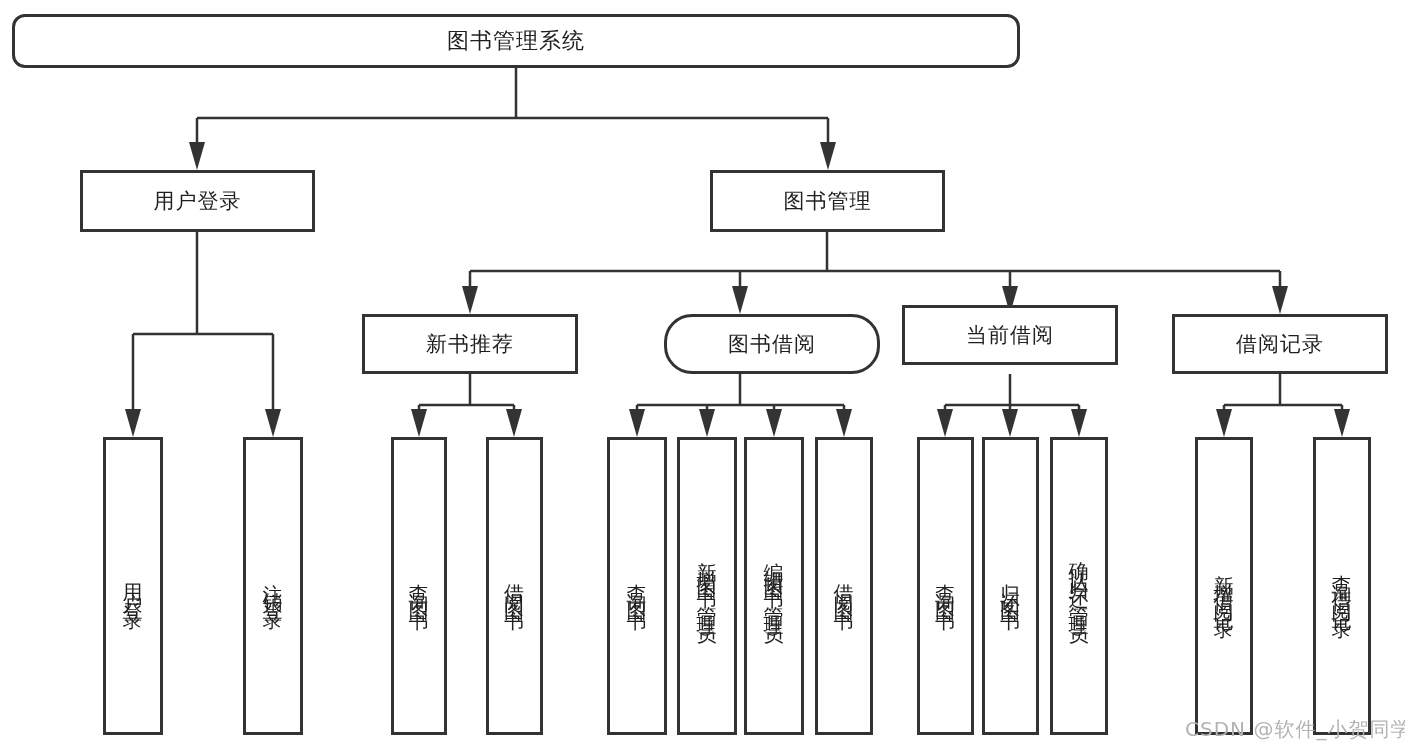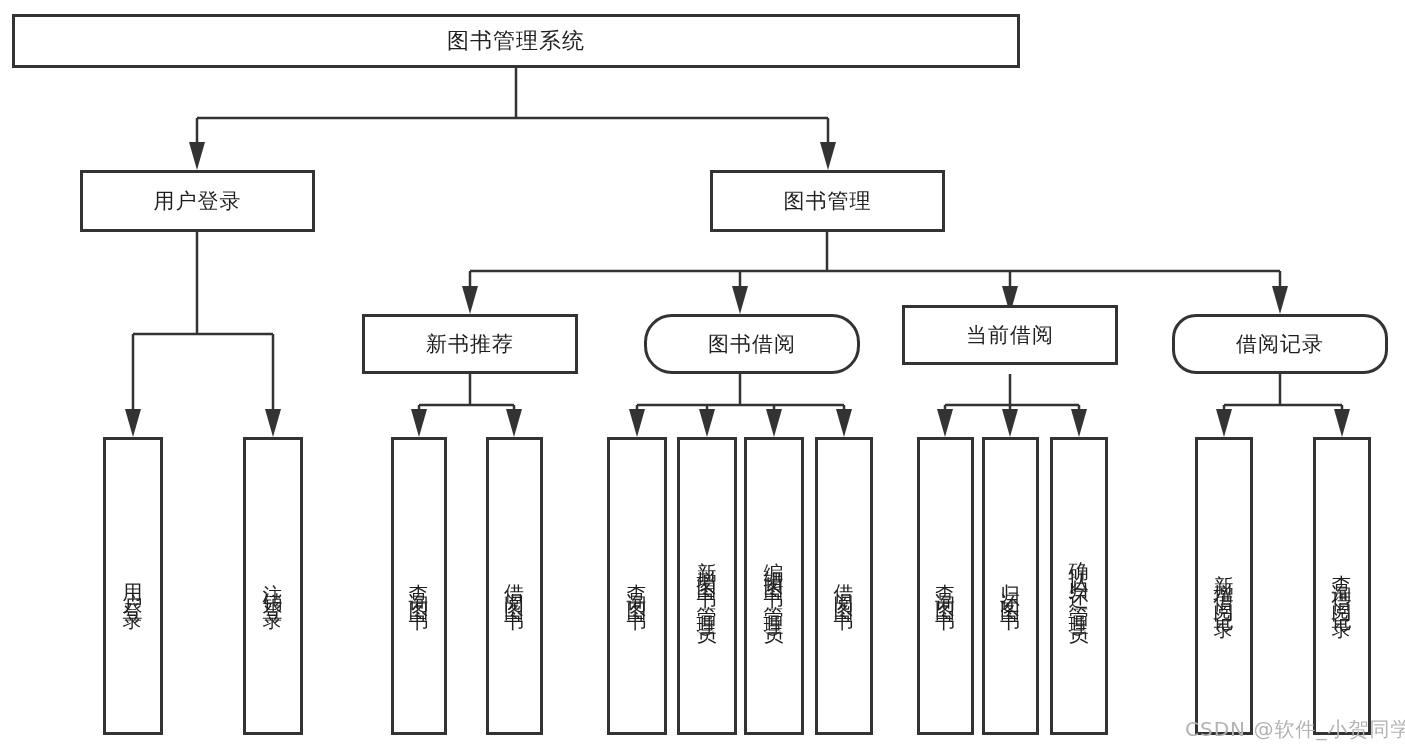--- a/index.html
+++ b/index.html
@@ -7,21 +7,21 @@
     position:relative; width:1405px; height:747px; background:#ffffff;
     font-family:"DejaVu Sans","Liberation Sans",sans-serif; color:#1f1f1f;
     overflow:hidden;
   }
   .connectors { position:absolute; left:0; top:0; width:1405px; height:747px; }
   .node {
     position:absolute; box-sizing:border-box; background:#ffffff;
     border:3px solid #333333; display:flex; align-items:center; justify-content:center;
     text-align:center;
   }
-  .root  { font-size:22px; letter-spacing:1px; }
+  .root  { font-size:22px; letter-spacing:1px;border-radius:13px; }
   .hbox  { font-size:21px; letter-spacing:1px; }
   .vbox span {
     writing-mode:vertical-rl; text-orientation:mixed;
     font-size:20px; line-height:1; letter-spacing:9px;
   }
   .watermark {
     position:absolute; left:1185px; top:716px;
     font-size:20px; letter-spacing:1px; color:#b3b3b3; white-space:nowrap;
   }
 </style>
@@ -77,27 +77,27 @@
   <div class="node hbox" style="left:80px; top:170px; width:235px; height:62px;">
     <span>用户登录</span>
   </div>
   <div class="node hbox" style="left:362px; top:314px; width:216px; height:60px;">
     <span>新书推荐</span>
   </div>
 
   <div class="node hbox" style="left:710px; top:170px; width:235px; height:62px;">
     <span>图书管理</span>
   </div>
-  <div class="node hbox" style="left:644px; top:314px; width:216px; height:60px;border-radius:28px;">
+  <div class="node hbox" style="left:664px; top:314px; width:216px; height:60px;border-radius:28px;">
     <span>图书借阅</span>
   </div>
   <div class="node hbox" style="left:902px; top:305px; width:216px; height:60px;">
     <span>当前借阅</span>
   </div>
-  <div class="node hbox" style="left:1172px; top:314px; width:216px; height:60px;border-radius:24px;">
+  <div class="node hbox" style="left:1172px; top:314px; width:216px; height:60px;">
     <span>借阅记录</span>
   </div>
 
   <div class="node vbox" style="left:103px; top:437px; width:60px; height:298px;">
     <span>用户登录</span>
   </div>
   <div class="node vbox" style="left:243px; top:437px; width:60px; height:298px;">
     <span>注销登录</span>
   </div>
 

